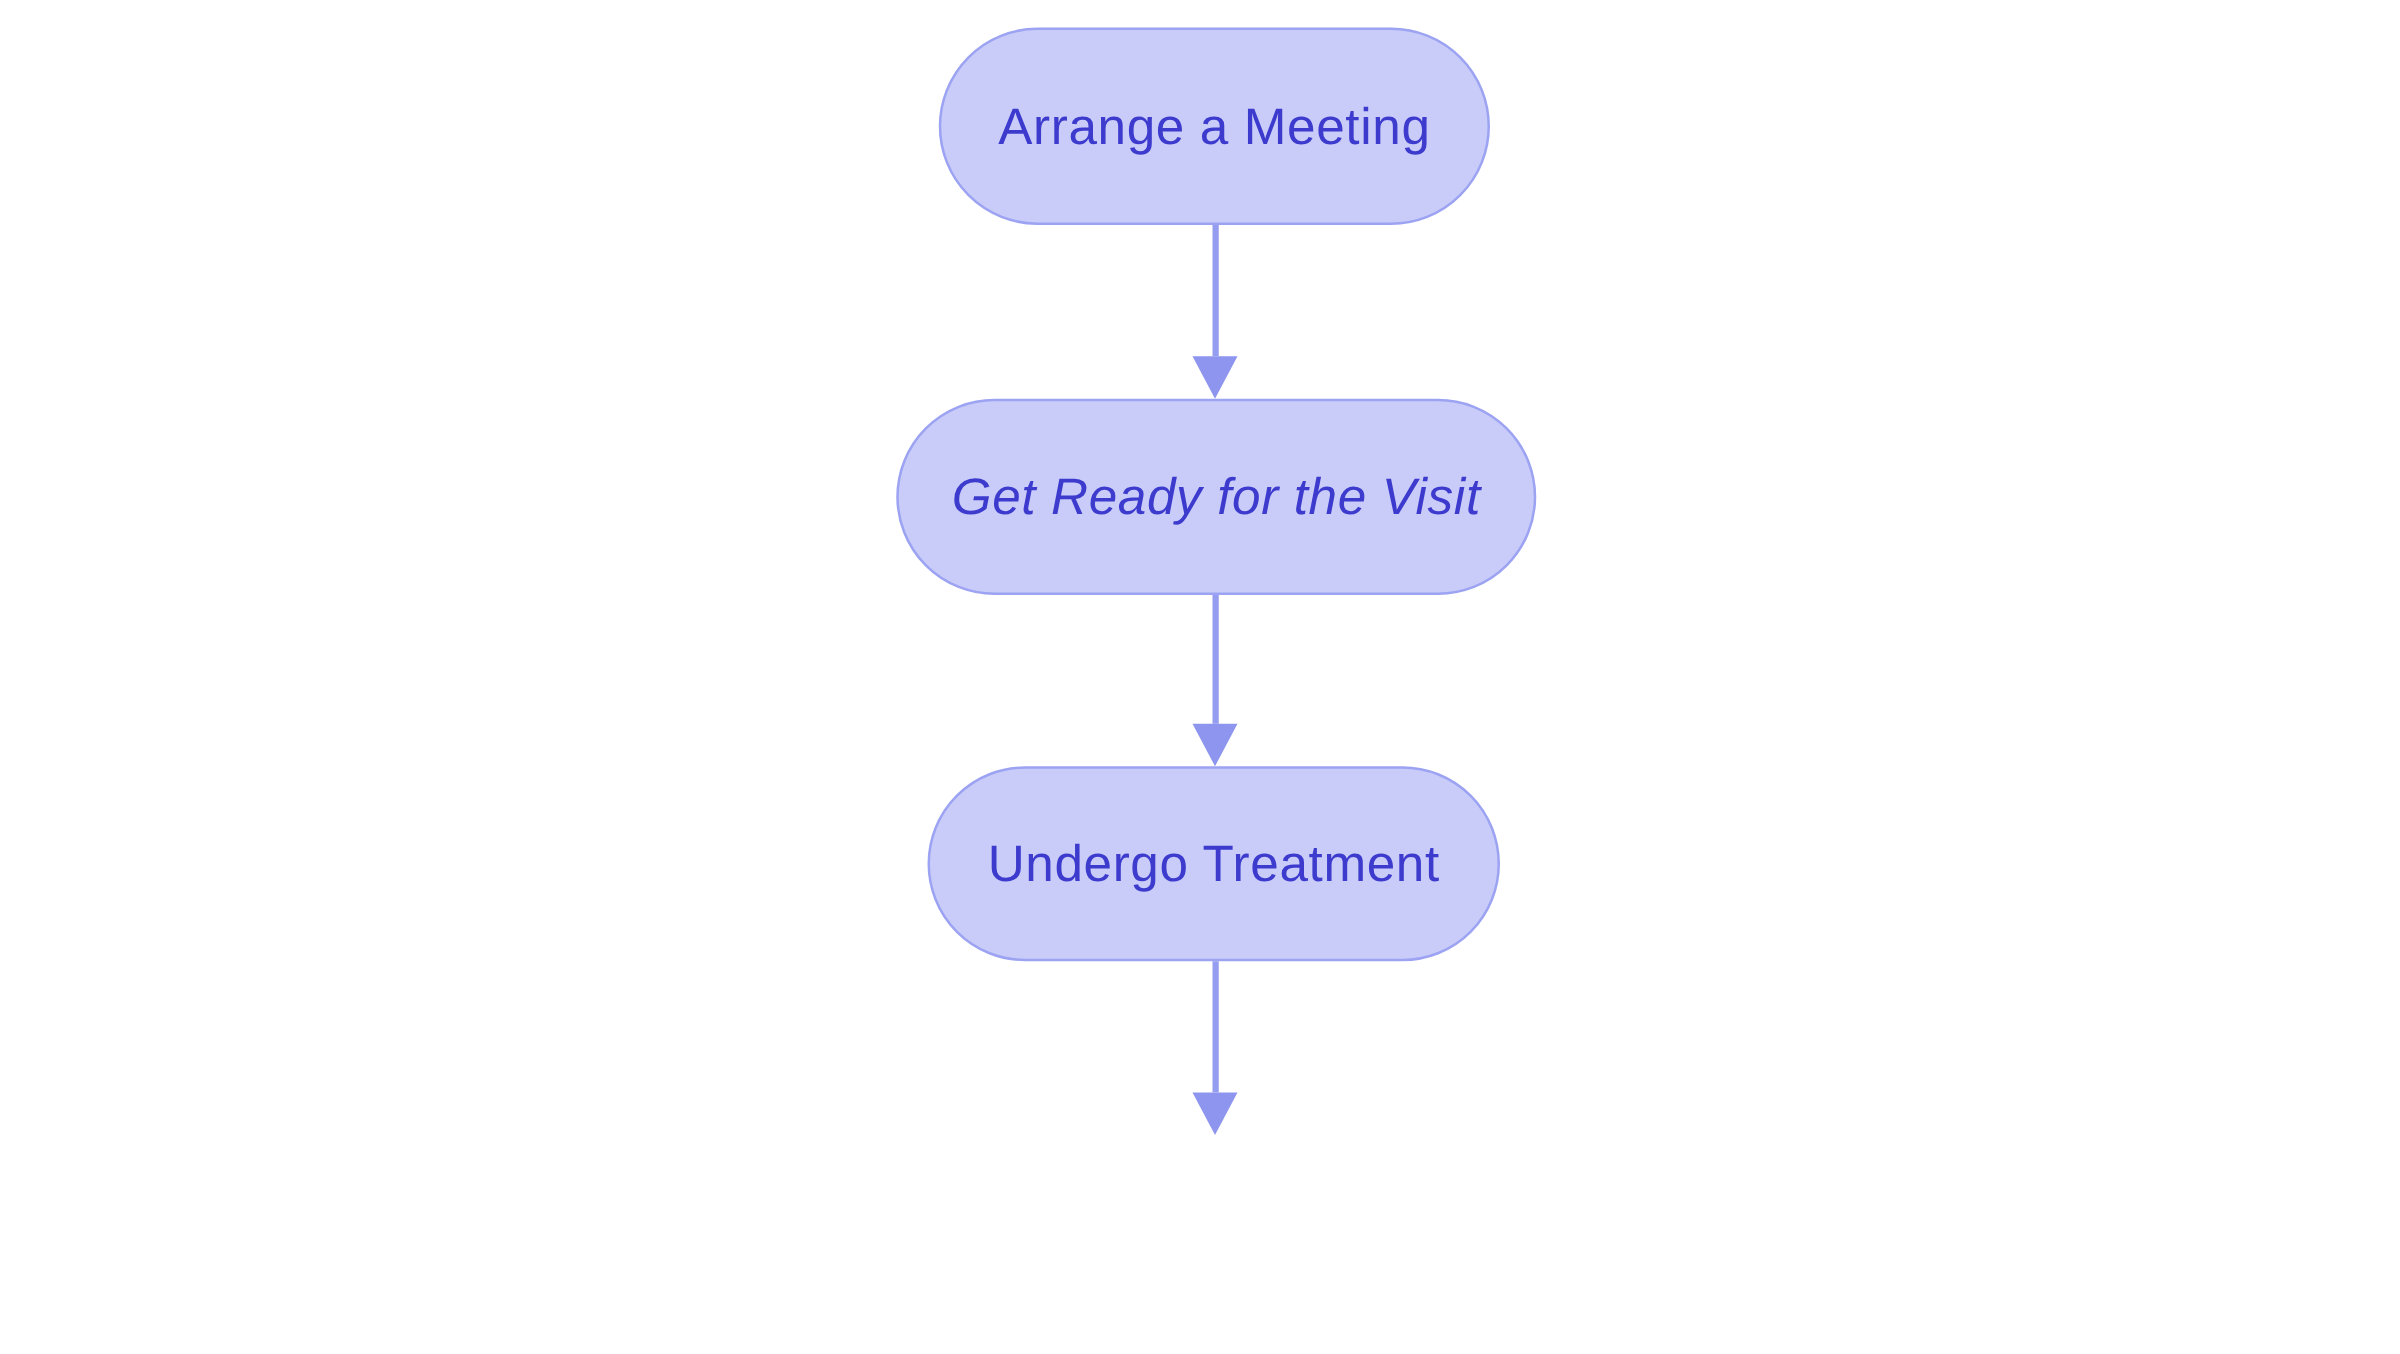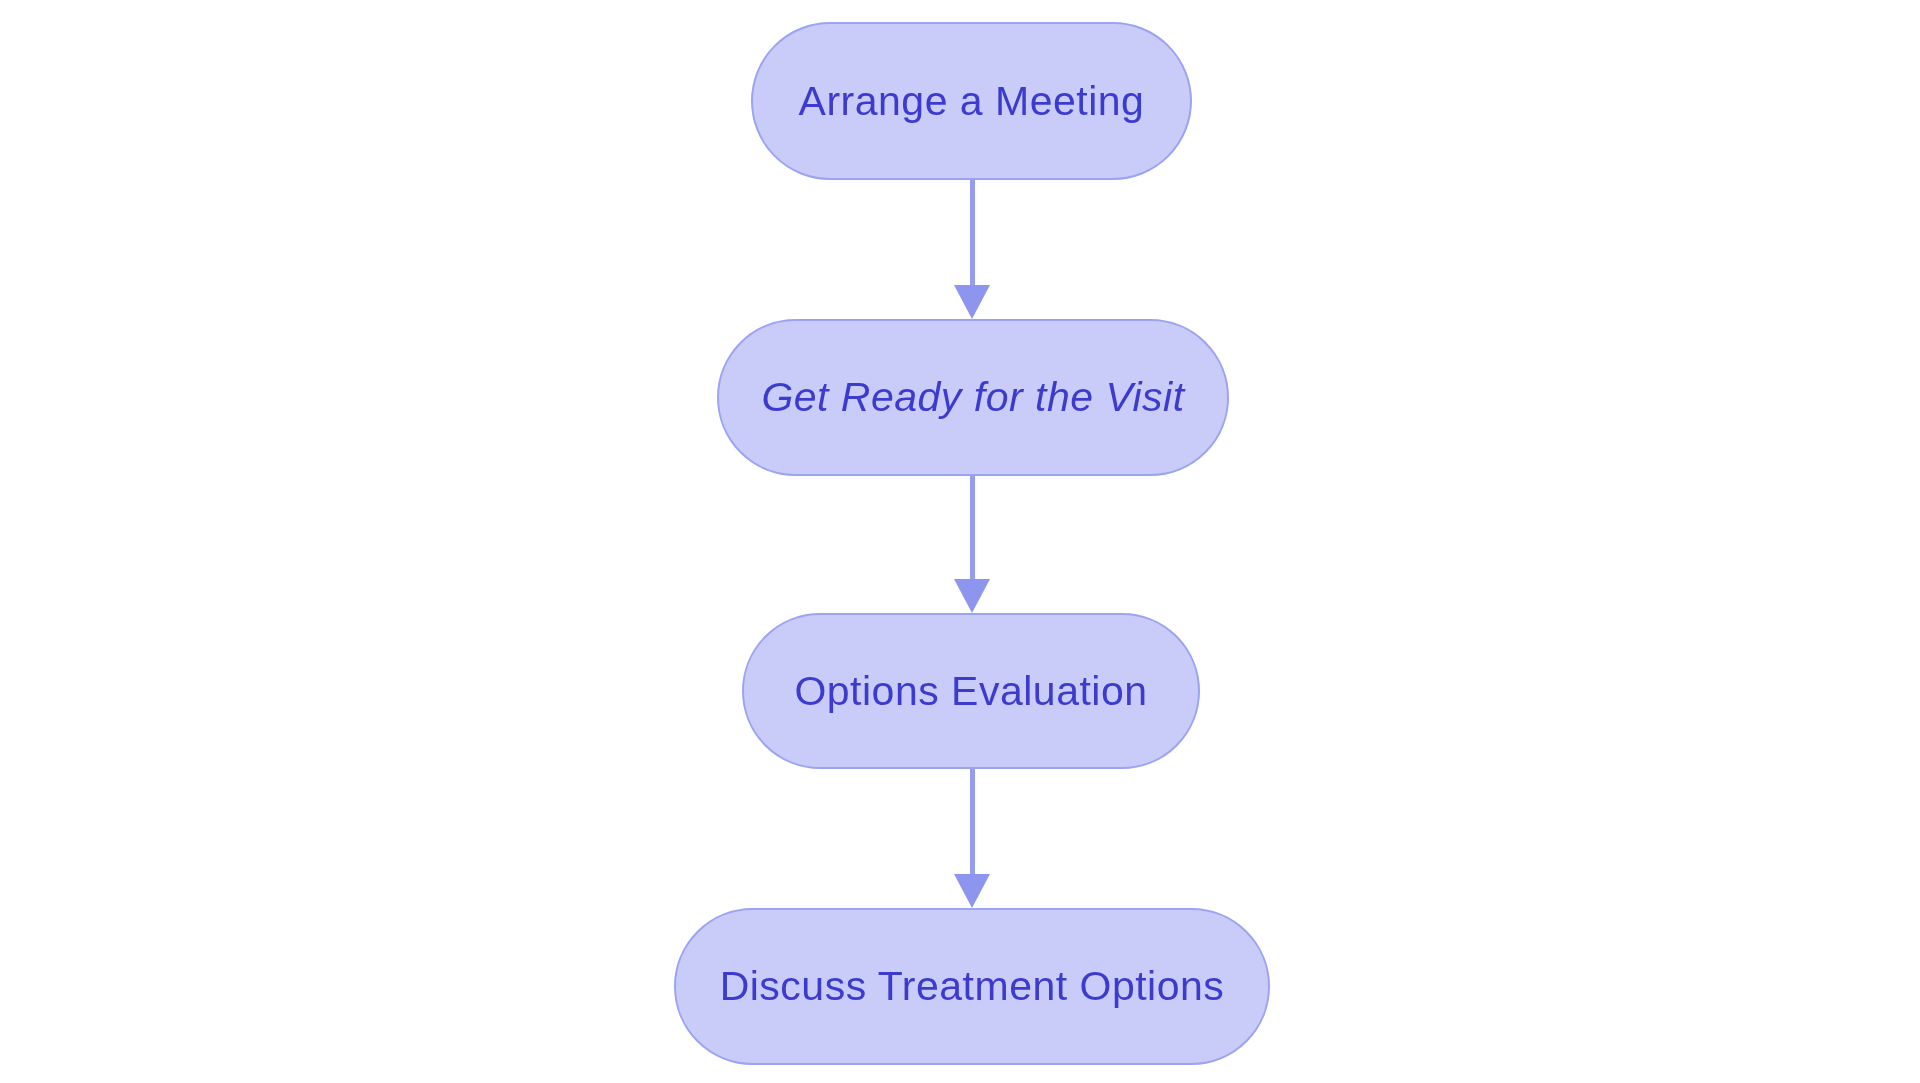--- a/index.html
+++ b/index.html
@@ -79,25 +79,22 @@
   <div class="node node-2">
     <span>Get Ready for the Visit</span>
   </div>
 
   <div class="arrow arrow-2">
     <div class="shaft"></div>
     <div class="head"></div>
   </div>
 
   <div class="node node-3">
-    <span>Options Evaluation</span>
+    <span>Undergo Treatment</span>
   </div>
 
   <div class="arrow arrow-3">
     <div class="shaft"></div>
     <div class="head"></div>
   </div>
 
-  <div class="node node-4">
-    <span>Discuss Treatment Options</span>
-  </div>
 
 </div>
 
 </body></html>

